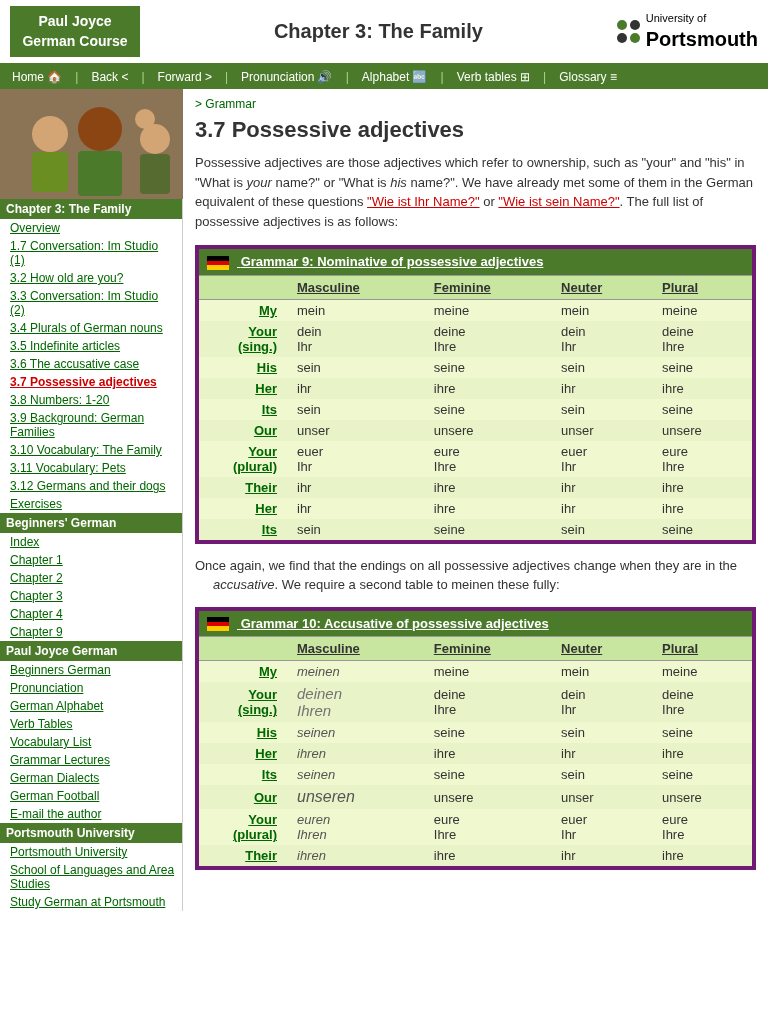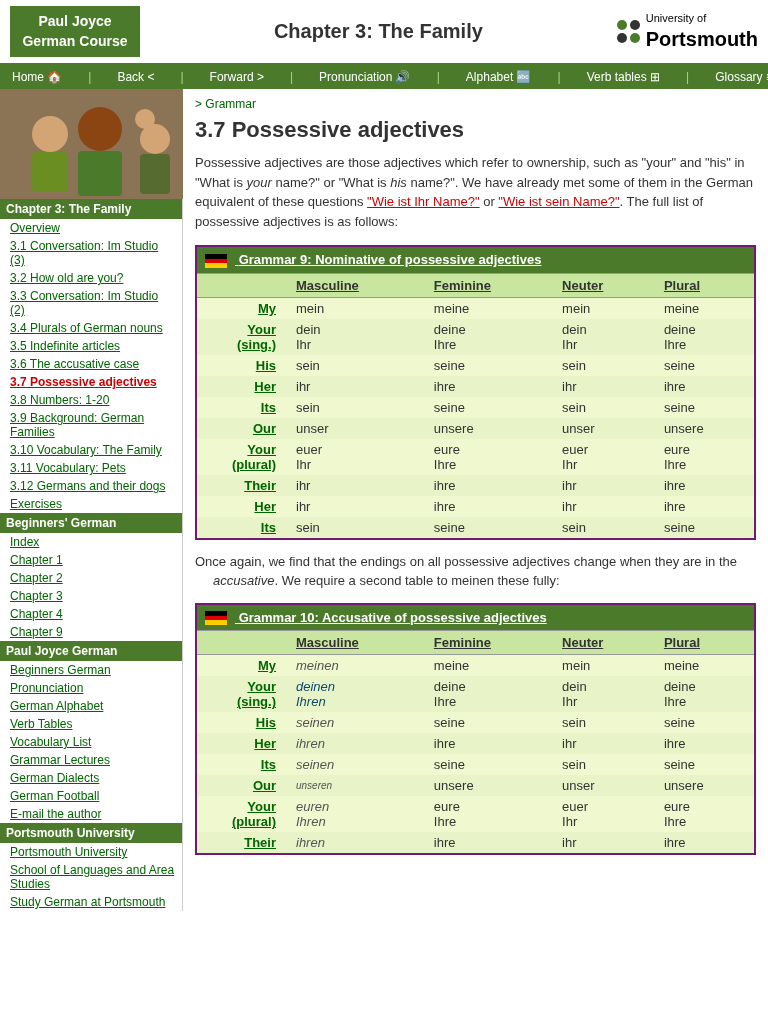--- a/index.html
+++ b/index.html
@@ -11,21 +11,21 @@
     #chapter-title { flex: 1; text-align: center; font-size: 20px; font-weight: bold; color: #333; }
     #university-logo { display: flex; align-items: center; gap: 6px; }
     #logo-dots { display: flex; flex-direction: column; gap: 3px; }
     .logo-dot-row { display: flex; gap: 3px; }
     .logo-dot { width: 10px; height: 10px; border-radius: 50%; background: #333; }
     .logo-dot.green { background: #4a7a2a; }
     #uni-name { font-size: 13px; line-height: 1.3; }
     #uni-name span { font-size: 18px; font-weight: bold; }
 
     
-    #navbar { background: #4a7a2a; display: flex; padding: 3px 6px; gap: 20px; }
+    #navbar { background: #4a7a2a; display: flex; padding: 3px 6px; gap: 7px; }
     .nav-item { color: #fff; font-size: 12px; padding: 2px 6px; cursor: pointer; text-decoration: none; white-space: nowrap; }
     .nav-sep { color: #aada7a; font-size: 12px; padding: 2px 0; }
 
     
     #main { display: flex; }
 
     
     #sidebar { width: 183px; min-width: 183px; background: #fff; border-right: 1px solid #ccc; font-size: 12px; }
     .sidebar-image { width: 183px; height: 110px; background: linear-gradient(135deg, #8B6914 0%, #d4a855 30%, #6b8e23 60%, #4a7a2a 100%); display: flex; align-items: center; justify-content: center; overflow: hidden; }
     .sidebar-section-header { background: #4a7a2a; color: #fff; font-weight: bold; padding: 3px 6px; font-size: 12px; }
@@ -36,21 +36,21 @@
     #content { flex: 1; padding: 8px 12px; overflow: auto; }
     .breadcrumb { color: #006600; font-size: 12px; margin-bottom: 6px; }
     h1.section-title { font-size: 22px; color: #333; margin-bottom: 10px; font-weight: bold; }
     .intro-text { font-size: 13px; line-height: 1.5; margin-bottom: 14px; color: #333; }
     .intro-text em { font-style: italic; }
     .intro-text .red-link { color: #cc0000; text-decoration: underline; cursor: pointer; }
 
     
     .grammar-table-wrap { margin: 12px 0; }
     .grammar-table { border-collapse: collapse; width: 100%; }
-    .grammar-table { border: 2px solid #701a75; }
+    .grammar-table { border: 4px solid #701a75; }
     .grammar-table thead tr { background: #c8e6a0; }
     .grammar-table thead td { font-weight: bold; text-decoration: underline; padding: 4px 10px; font-size: 13px; color: #333; border-bottom: 1px solid #999; }
     .grammar-table tbody tr { background: #f0f8d0; }
     .grammar-table tbody tr:nth-child(even) { background: #e8f4c8; }
     .grammar-table tbody td { padding: 3px 10px; font-size: 13px; color: #333; }
     .grammar-table tbody td:first-child { color: #006600; text-decoration: underline; cursor: pointer; font-weight: bold; text-align: right; }
 
     .between-text { font-size: 13px; line-height: 1.5; color: #333; margin: 12px 0; }
     .between-text em { font-style: italic; margin-left: 18px; }
   </style>
@@ -109,21 +109,21 @@
         <circle cx="100" cy="40" r="22" fill="#8B4513"></circle>
         <rect x="78" y="62" width="44" height="45" fill="#4a7a2a" rx="4"></rect>
         <circle cx="155" cy="50" r="15" fill="#d4a574"></circle>
         <rect x="140" y="65" width="30" height="40" fill="#556b2f" rx="4"></rect>
         <circle cx="145" cy="30" r="10" fill="#d4a574"></circle>
       </svg>
     </div>
 
     <div class="sidebar-section-header">Chapter 3: The Family</div>
     <div class="sidebar-item">Overview</div>
-    <div class="sidebar-item">3.1 Conversation: Im Studio (3)</div>
+    <div class="sidebar-item">1.7 Conversation: Im Studio (1)</div>
     <div class="sidebar-item">3.2 How old are you?</div>
     <div class="sidebar-item">3.3 Conversation: Im Studio (2)</div>
     <div class="sidebar-item">3.4 Plurals of German nouns</div>
     <div class="sidebar-item">3.5 Indefinite articles</div>
     <div class="sidebar-item">3.6 The accusative case</div>
     <div class="sidebar-item active">3.7 Possessive adjectives</div>
     <div class="sidebar-item">3.8 Numbers: 1-20</div>
     <div class="sidebar-item">3.9 Background: German Families</div>
     <div class="sidebar-item">3.10 Vocabulary: The Family</div>
     <div class="sidebar-item">3.11 Vocabulary: Pets</div>
@@ -280,21 +280,21 @@
         <tbody id="table2-body">
         <tr style="background: rgb(240, 248, 208);">
               <td style="color: rgb(0, 102, 0); text-decoration: underline; cursor: pointer; font-weight: bold; padding: 3px 10px; font-size: 13px;">My</td>
               <td style="font-style: italic; color: rgb(85, 85, 85); padding: 3px 10px; font-size: 13px;"><em>meinen</em></td>
               <td style="padding: 3px 10px; font-size: 13px;">meine</td>
               <td style="padding: 3px 10px; font-size: 13px;">mein</td>
               <td style="padding: 3px 10px; font-size: 13px;">meine</td>
             </tr>
             <tr style="background: rgb(232, 244, 200);">
               <td style="color: rgb(0, 102, 0); text-decoration: underline; cursor: pointer; font-weight: bold; padding: 3px 10px; font-size: 13px;">Your (sing.)</td>
-              <td style="font-style: italic; color: #0c4a6e; padding: 3px 10px; font-size: 13px;"><em>deinen</em><br>Ihren</td>
+              <td style="font-style: italic; color: #737373; padding: 3px 10px; font-size: 15px;"><em>deinen</em><br>Ihren</td>
               <td style="padding: 3px 10px; font-size: 13px;">deine<br>Ihre</td>
               <td style="padding: 3px 10px; font-size: 13px;">dein<br>Ihr</td>
               <td style="padding: 3px 10px; font-size: 13px;">deine<br>Ihre</td>
             </tr>
             <tr style="background: rgb(240, 248, 208);">
               <td style="color: rgb(0, 102, 0); text-decoration: underline; cursor: pointer; font-weight: bold; padding: 3px 10px; font-size: 13px;">His</td>
               <td style="font-style: italic; color: rgb(85, 85, 85); padding: 3px 10px; font-size: 13px;"><em>seinen</em></td>
               <td style="padding: 3px 10px; font-size: 13px;">seine</td>
               <td style="padding: 3px 10px; font-size: 13px;">sein</td>
               <td style="padding: 3px 10px; font-size: 13px;">seine</td>
@@ -308,21 +308,21 @@
             </tr>
             <tr style="background: rgb(240, 248, 208);">
               <td style="color: rgb(0, 102, 0); text-decoration: underline; cursor: pointer; font-weight: bold; padding: 3px 10px; font-size: 13px;">Its</td>
               <td style="font-style: italic; color: rgb(85, 85, 85); padding: 3px 10px; font-size: 13px;"><em>seinen</em></td>
               <td style="padding: 3px 10px; font-size: 13px;">seine</td>
               <td style="padding: 3px 10px; font-size: 13px;">sein</td>
               <td style="padding: 3px 10px; font-size: 13px;">seine</td>
             </tr>
             <tr style="background: rgb(232, 244, 200);">
               <td style="color: rgb(0, 102, 0); text-decoration: underline; cursor: pointer; font-weight: bold; padding: 3px 10px; font-size: 13px;">Our</td>
-              <td style="font-style: italic; color: rgb(85, 85, 85); padding: 3px 10px; font-size: 10px;"><em>unseren</em></td>
+              <td style="font-style: italic; color: rgb(85, 85, 85); padding: 3px 10px; font-size: 16px;"><em>unseren</em></td>
               <td style="padding: 3px 10px; font-size: 13px;">unsere</td>
               <td style="padding: 3px 10px; font-size: 13px;">unser</td>
               <td style="padding: 3px 10px; font-size: 13px;">unsere</td>
             </tr>
             <tr style="background: rgb(240, 248, 208);">
               <td style="color: rgb(0, 102, 0); text-decoration: underline; cursor: pointer; font-weight: bold; padding: 3px 10px; font-size: 13px;">Your (plural)</td>
               <td style="font-style: italic; color: rgb(85, 85, 85); padding: 3px 10px; font-size: 13px;"><em>euren</em><br>Ihren</td>
               <td style="padding: 3px 10px; font-size: 13px;">eure<br>Ihre</td>
               <td style="padding: 3px 10px; font-size: 13px;">euer<br>Ihr</td>
               <td style="padding: 3px 10px; font-size: 13px;">eure<br>Ihre</td>

